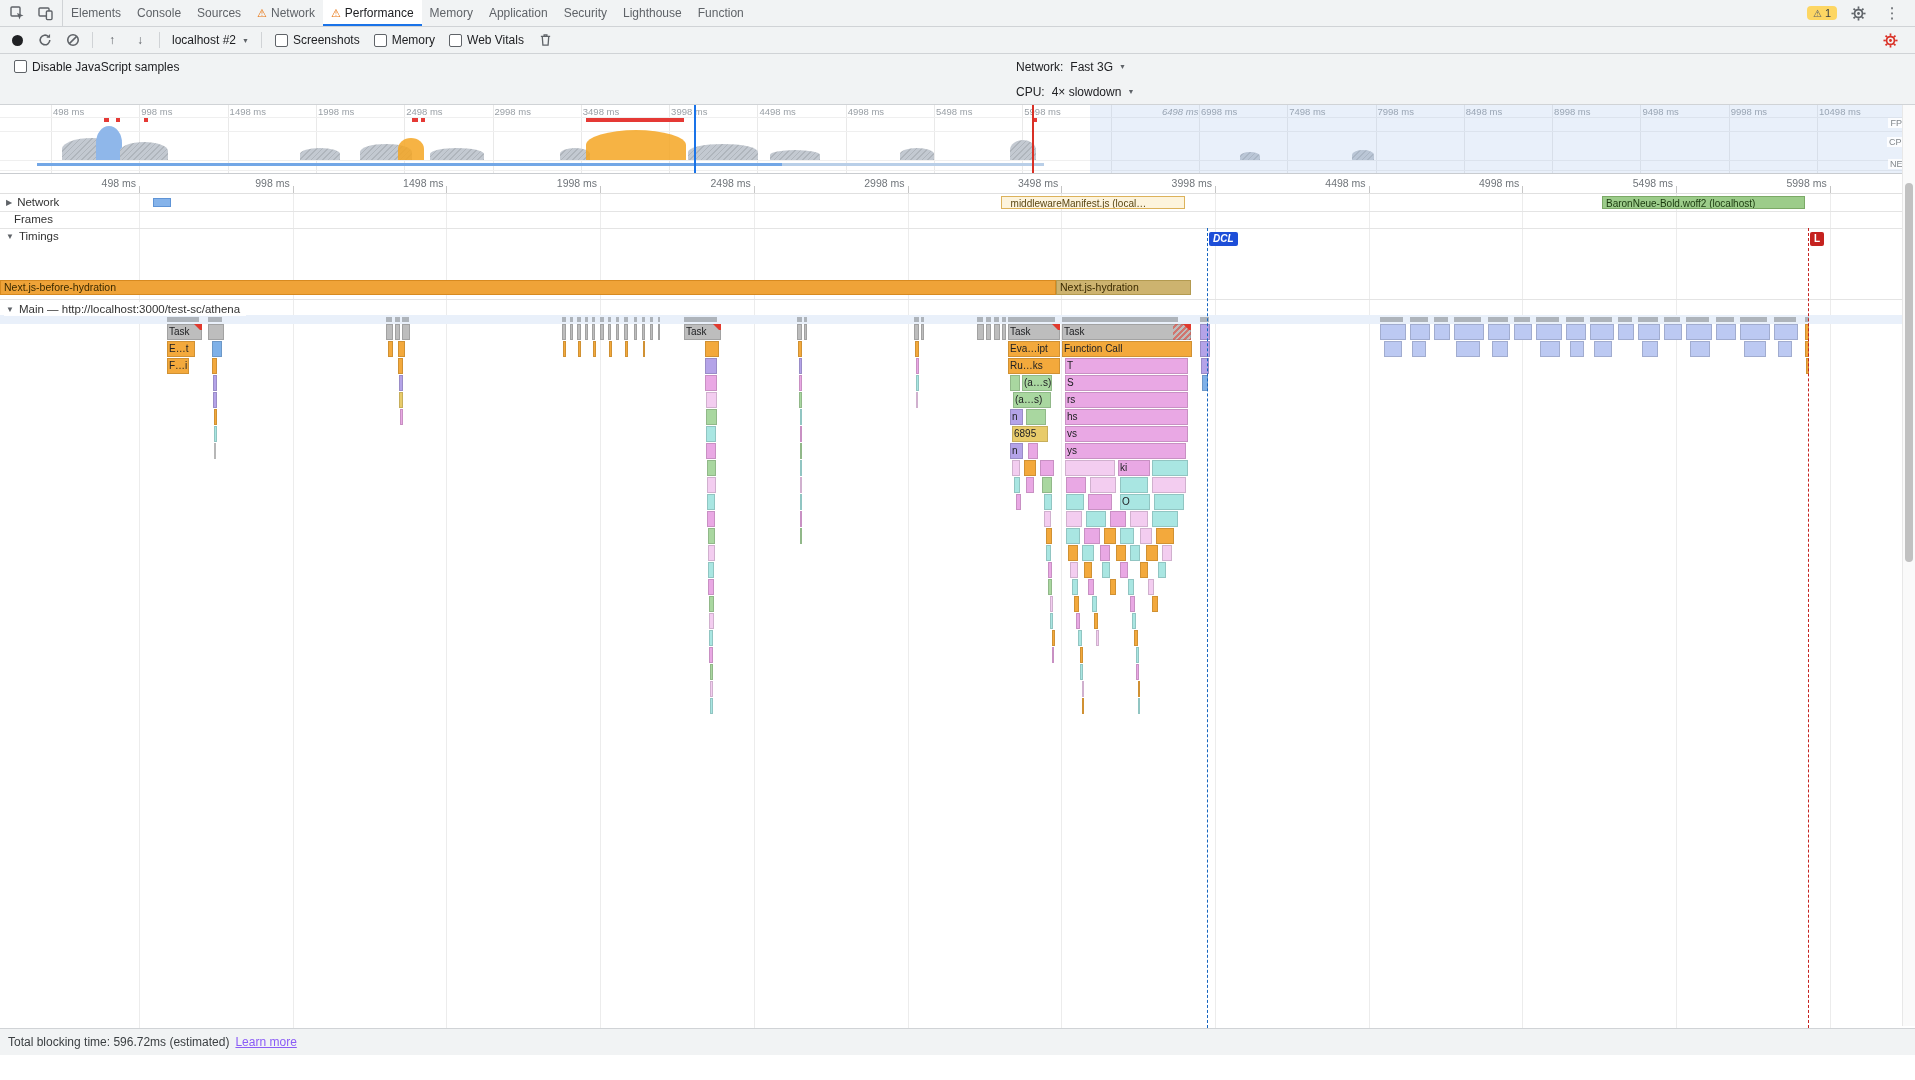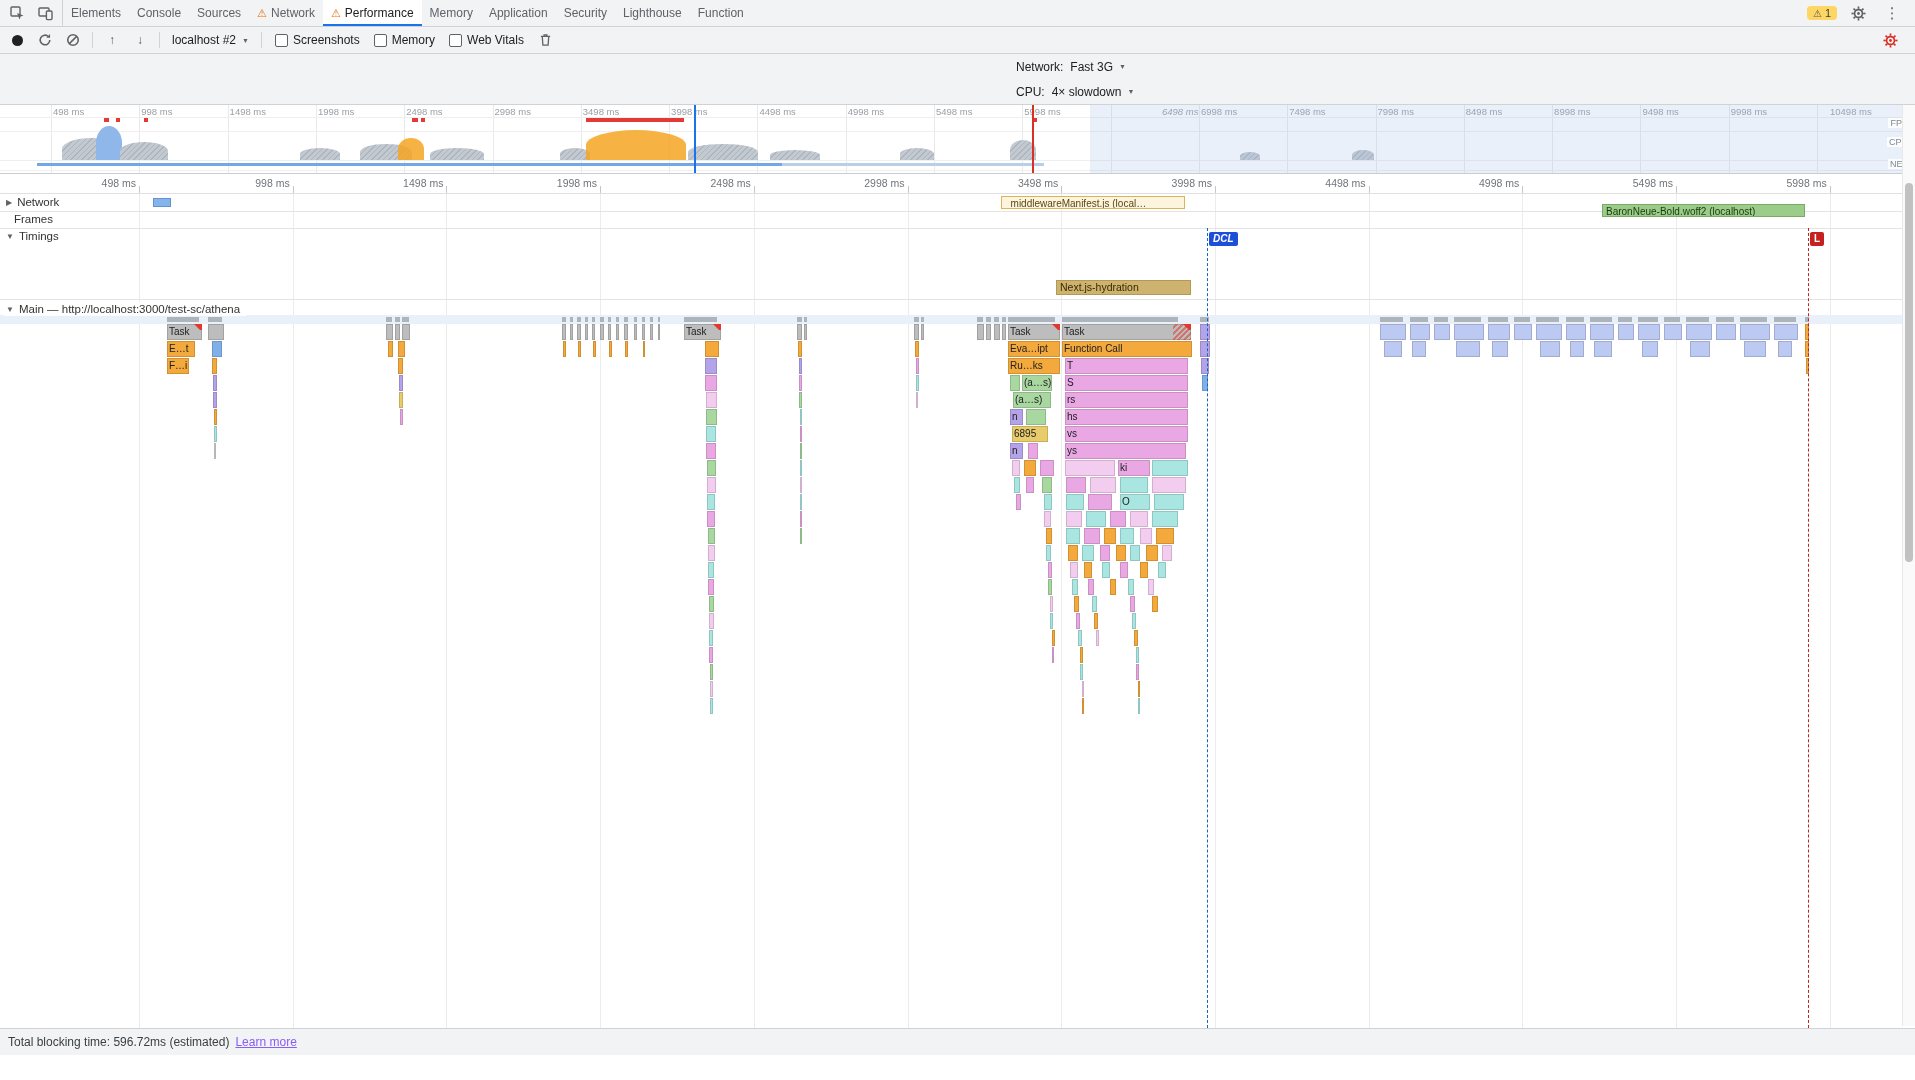--- a/index.html
+++ b/index.html
@@ -58,21 +58,21 @@
 
   
   #tracks{position:relative;height:834px;background:#fff;overflow:hidden;}
   .grid{position:absolute;top:0;bottom:0;width:1px;background:#ececec;z-index:0;}
   .hsep{position:absolute;left:0;right:0;height:1px;background:#e4e4e4;z-index:1;}
   .thead{position:absolute;left:4px;z-index:6;background:rgba(255,255,255,.92);padding:1px 6px 1px 2px;font-size:11.5px;color:#333;display:flex;align-items:center;gap:5px;white-space:nowrap;cursor:pointer;}
   .tri{font-size:8px;color:#5f6368;}
   .nitem{position:absolute;z-index:3;box-sizing:border-box;font-size:10px;line-height:11px;overflow:hidden;white-space:nowrap;cursor:pointer;}
   .n-blue-bar{top:4px;height:9px;background:#85b3ea;border:1px solid #5f94d6;}
   .n-script{top:2px;height:13px;background:#fdf4dd;border:1px solid #dcb25b;color:#5a4613;padding:1px 0 0 3px;}
-  .n-font{top:10px;height:13px;background:#9ccc8a;border:1px solid #7ba966;color:#1b3a0f;padding:1px 0 0 3px;}
+  .n-font{top:2px;height:13px;background:#9ccc8a;border:1px solid #7ba966;color:#1b3a0f;padding:1px 0 0 3px;}
   .tevent{position:absolute;top:86px;height:15px;z-index:3;box-sizing:border-box;border:1px solid;font-size:10.5px;line-height:13px;color:#3a2a00;overflow:hidden;white-space:nowrap;cursor:pointer;}
   .tevent span{padding-left:3px;}
   .vdash{position:absolute;top:34px;bottom:0;width:0;border-left:1px dashed;z-index:5;}
   .chip{position:absolute;top:38px;z-index:7;color:#fff;font-size:10px;font-weight:bold;padding:1px 4px;border-radius:2px;line-height:12px;cursor:pointer;}
   .strip{position:absolute;left:0;width:1915px;top:121px;height:9px;background:#e9f0fa;z-index:1;}
   .smark{position:absolute;top:123px;height:5px;background:#9aa0a6;opacity:.75;z-index:2;}
 
   .fbar{position:absolute;height:16px;z-index:3;box-sizing:border-box;font-size:10px;line-height:15px;color:#202124;overflow:hidden;white-space:nowrap;box-shadow:inset 0 0 0 1px rgba(0,0,0,.14);cursor:pointer;}
   .fbar span{padding-left:2px;}
   .c-task{background:#bdbdbd;}  .c-orange{background:#f3a93c;}
@@ -231,20 +231,26 @@
             <line x1="2.7" y1="2.7" x2="4.5" y2="4.5"></line>
             <line x1="11.5" y1="11.5" x2="13.3" y2="13.3"></line>
             <line x1="13.3" y1="2.7" x2="11.5" y2="4.5"></line>
             <line x1="2.7" y1="13.3" x2="4.5" y2="11.5"></line>
           </g>
         </svg>
     </span>
   </div>
 
   <div class="settings">
+    <div class="srow">
+      <label class="cbwrap">
+        <span class="cb"></span>
+        <span>Disable JavaScript samples</span>
+      </label>
+    </div>
     <div class="rightctl r1">
       <span>Network:</span>
       <span class="ddl">
         <span>Fast 3G</span>
         <span class="caret">▼</span>
       </span>
     </div>
     <div class="rightctl r2">
       <span>CPU:</span>
       <span class="ddl">
@@ -289,21 +295,21 @@
       <div class="ovlabel" style="left: 1377.5px;">7998 ms</div>
       <div class="ovline" style="left: 1463.8px;"></div>
       <div class="ovlabel" style="left: 1465.8px;">8498 ms</div>
       <div class="ovline" style="left: 1552.1px;"></div>
       <div class="ovlabel" style="left: 1554.1px;">8998 ms</div>
       <div class="ovline" style="left: 1640.4px;"></div>
       <div class="ovlabel" style="left: 1642.4px;">9498 ms</div>
       <div class="ovline" style="left: 1728.7px;"></div>
       <div class="ovlabel" style="left: 1730.7px;">9998 ms</div>
       <div class="ovline" style="left: 1817px;"></div>
-      <div class="ovlabel" style="left: 1819px; margin-left: 11px;">10498 ms</div>
+      <div class="ovlabel" style="left: 1819px;">10498 ms</div>
       <div class="ovline" style="left: 1905.3px;"></div>
       <div class="ovlabel" style="left: 1907.3px;">10998 ms</div>
       <div class="ovh" style="top: 12px;"></div>
       <div class="ovh" style="top: 26px;"></div>
       <div class="ovh" style="top: 55px;"></div>
       <div class="ovh" style="top: 65px;"></div>
       <div class="hump h-gray" style="left: 62px; width: 60px; height: 22px; top: 33px;"></div>
       <div class="hump h-blue" style="left: 96px; width: 26px; height: 34px; top: 21px;"></div>
       <div class="hump h-gray" style="left: 120px; width: 48px; height: 18px; top: 37px;"></div>
       <div class="hump h-gray" style="left: 300px; width: 40px; height: 12px; top: 43px;"></div>
@@ -390,20 +396,21 @@
       <div class="grid" style="left: 1522.3px;"></div>
       <div class="grid" style="left: 1676px;"></div>
       <div class="grid" style="left: 1829.7px;"></div>
       <div class="hsep" style="top: 17px;"></div>
       <div class="hsep" style="top: 34px;"></div>
       <div class="hsep" style="top: 105px;"></div>
       <div class="hsep" style="top: 122px;"></div>
       <div class="nitem n-blue-bar" style="left: 153px; width: 18px;"></div>
       <div class="nitem n-script" style="left: 1001px; width: 184px;">_middlewareManifest.js (local…</div>
       <div class="nitem n-font" style="left: 1602px; width: 203px;">BaronNeue-Bold.woff2 (localhost)</div>
+      <div class="tevent" style="left: 0px; width: 1056px; background: rgb(239, 163, 56); border-color: rgb(215, 138, 32);"><span>Next.js-before-hydration</span></div>
       <div class="tevent" style="left: 1056px; width: 135px; background: rgb(205, 179, 111); border-color: rgb(179, 154, 80);"><span>Next.js-hydration</span></div>
       <div class="vdash" style="left: 1207px; border-color: rgb(21, 101, 192);"></div>
       <div class="chip" style="left: 1209px; background: #1d4ed8; font-style: italic;">DCL</div>
       <div class="vdash" style="left: 1808px; border-color: rgb(197, 34, 31);"></div>
       <div class="chip" style="left: 1810px; background: rgb(197, 34, 31);">L</div>
       <div class="strip"></div>
       <div class="smark" style="left: 167px; width: 31.5px;"></div>
       <div class="smark" style="left: 208px; width: 14.4px;"></div>
       <div class="smark" style="left: 386px; width: 6.3px;"></div>
       <div class="smark" style="left: 395px; width: 4.5px;"></div>

